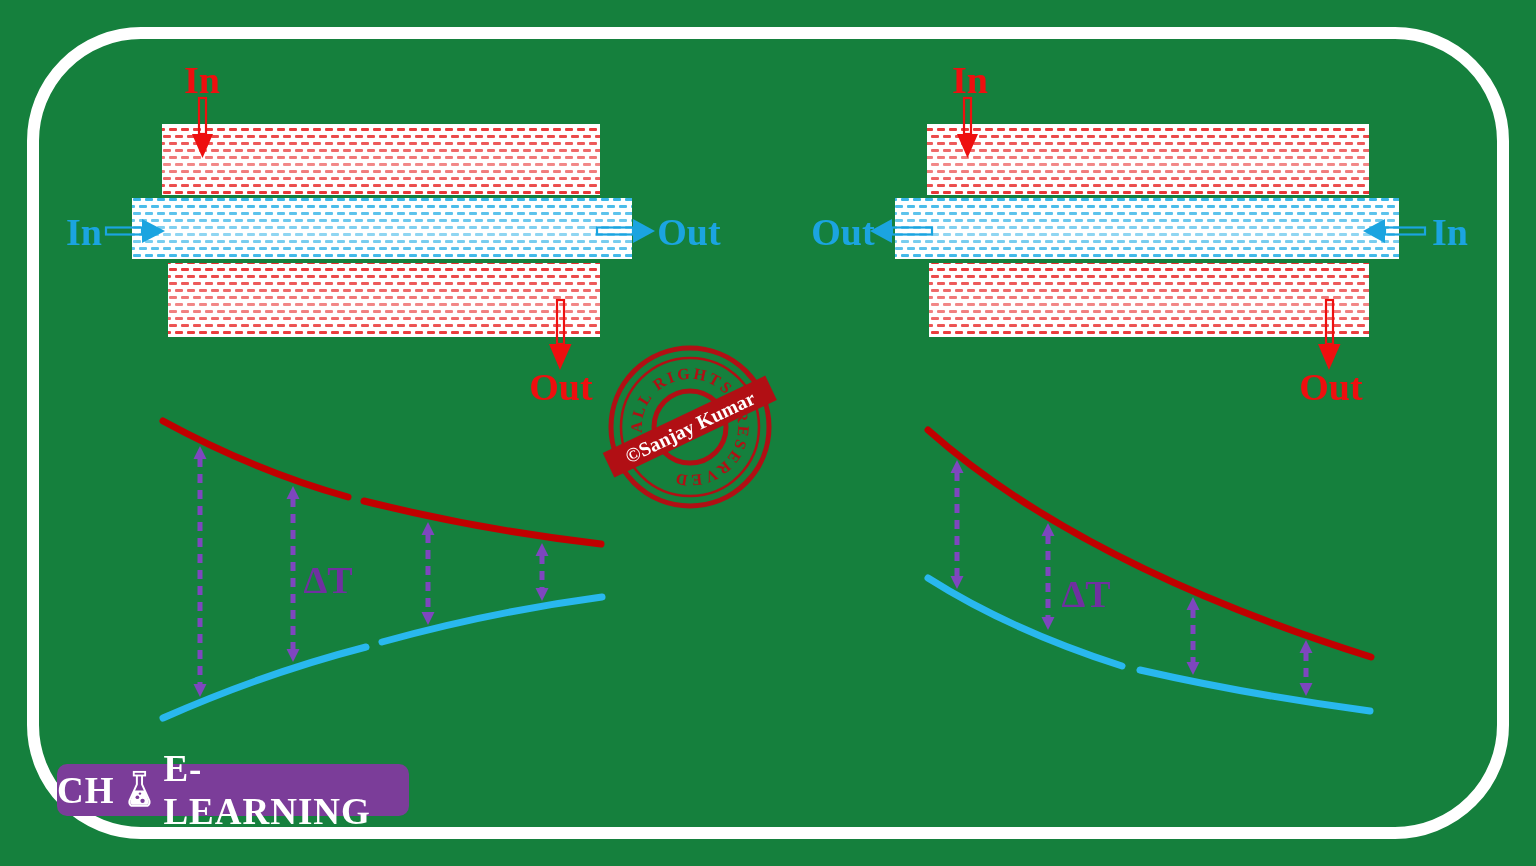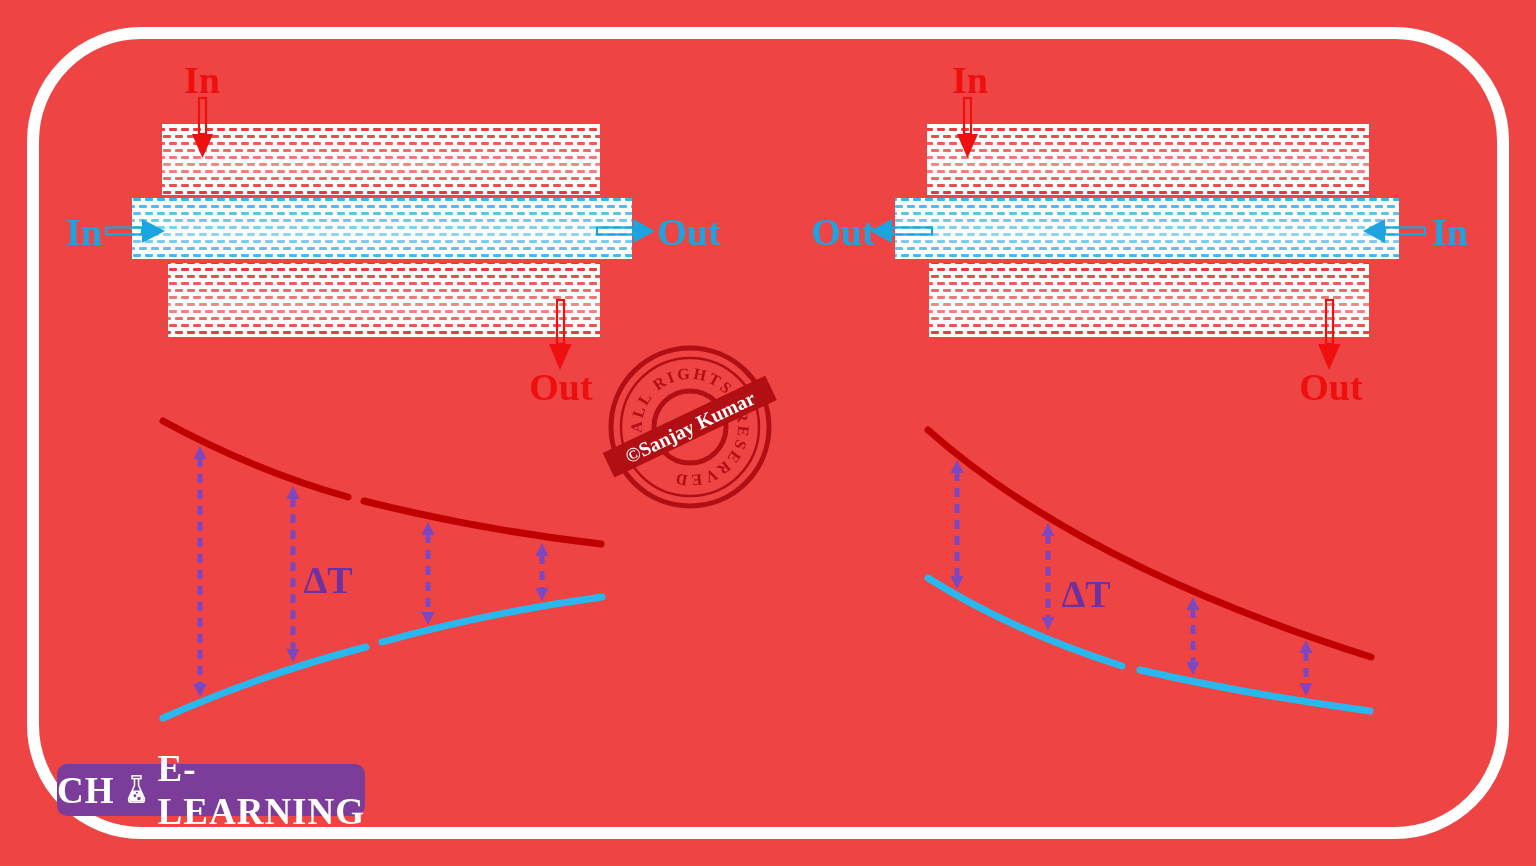--- a/index.html
+++ b/index.html
@@ -1,32 +1,32 @@
 <!DOCTYPE html>
 <html><head>
 <meta charset="utf-8">
 <style>
   html,body{margin:0;padding:0;background:#000;}
-  .canvas{position:relative;width:1536px;height:866px;background:#ef4444;overflow:hidden;
+  .canvas{position:relative;width:1536px;height:866px;background:#15803d;overflow:hidden;
           font-family:"Liberation Serif", serif;}
   .canvas svg text{font-family:"Liberation Serif", serif;font-weight:bold;}
   .stamp-arc{font-family:"Liberation Sans", sans-serif;font-weight:bold;font-size:16px;letter-spacing:2.5px;}
   .stamp-banner-text{font-family:"Liberation Sans", sans-serif;font-weight:bold;font-size:20px;}
   .label-red{fill:#ee0f0f;font-size:38px;}
   .label-blue{fill:#1ba4e0;font-size:38px;}
   .label-purple{fill:#7030a0;font-size:38px;}
   .curve-red{stroke:#c00000;stroke-width:7;fill:none;stroke-linecap:round;}
   .curve-blue{stroke:#29b8ee;stroke-width:7;fill:none;stroke-linecap:round;}
   .parrow{stroke:#7e46bf;stroke-width:5;stroke-dasharray:9 7;fill:none;}
   .phead{fill:#7e46bf;stroke:none;}
   .shaft-red{fill:none;stroke:#ee0f0f;stroke-width:2.2;}
   .shaft-blue{fill:none;stroke:#1ba4e0;stroke-width:2.2;}
   .head-red{fill:#ee0f0f;}
   .head-blue{fill:#1ba4e0;}
-  .badge{position:absolute;left:57px;top:764px;width:308px;height:52px;background:#7b3d99;
+  .badge{position:absolute;left:57px;top:764px;width:352px;height:52px;background:#7b3d99;
          border-radius:10px;display:flex;align-items:center;justify-content:center;gap:11px;
          color:#fff;font-weight:bold;font-size:37px;letter-spacing:1px;}
 </style>
 </head>
 <body>
 
 <div class="canvas">
 
 <svg width="1536" height="866" viewBox="0 0 1536 866" xmlns="http://www.w3.org/2000/svg" style="position:absolute;left:0;top:0;">
   <defs>

